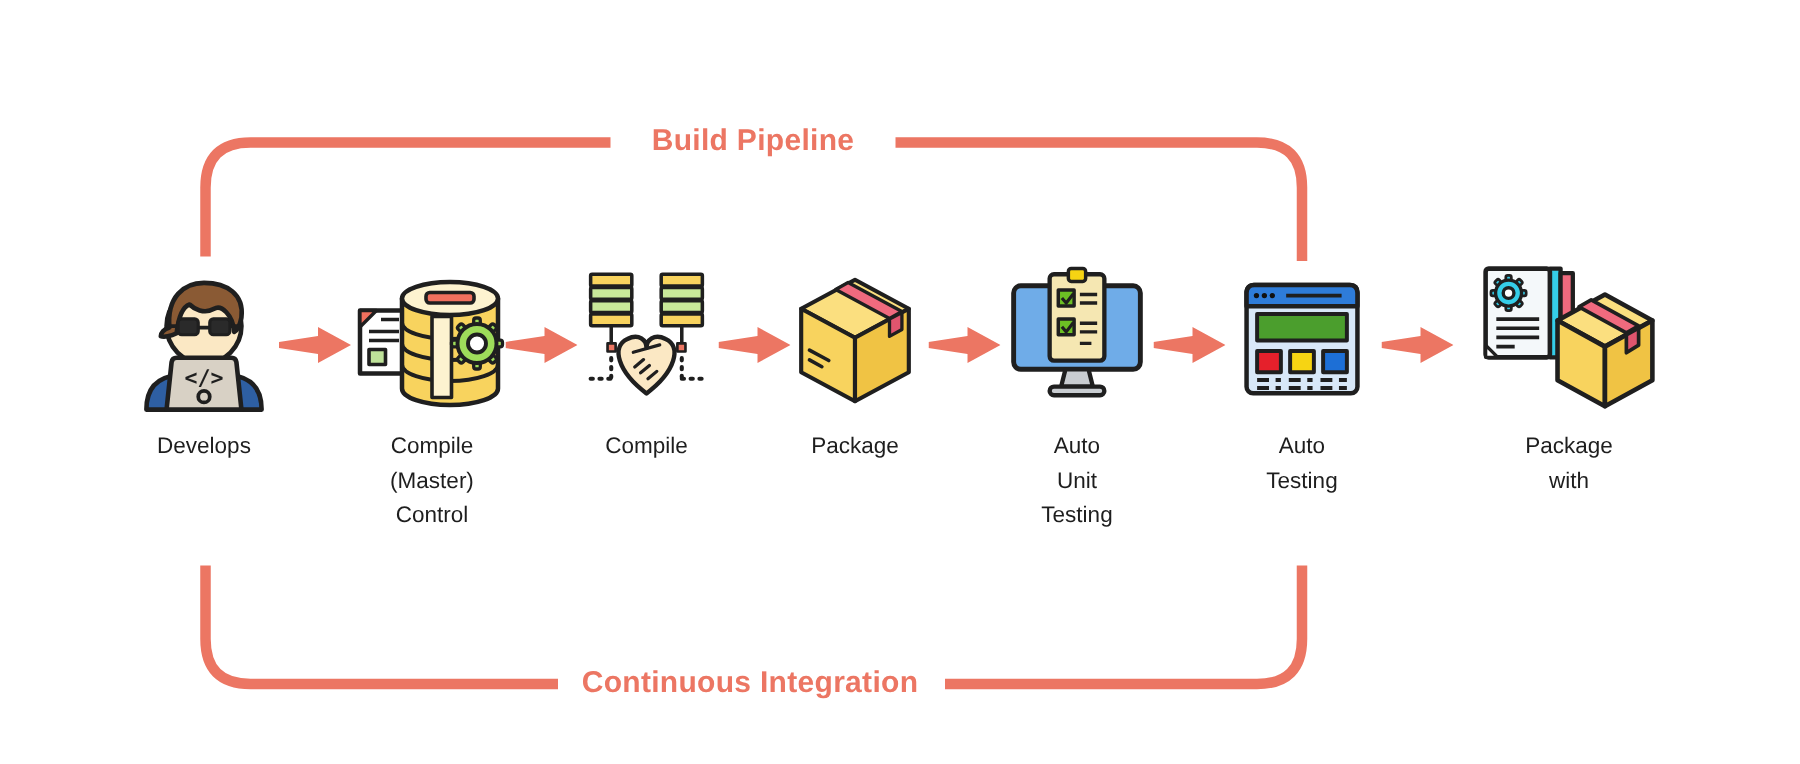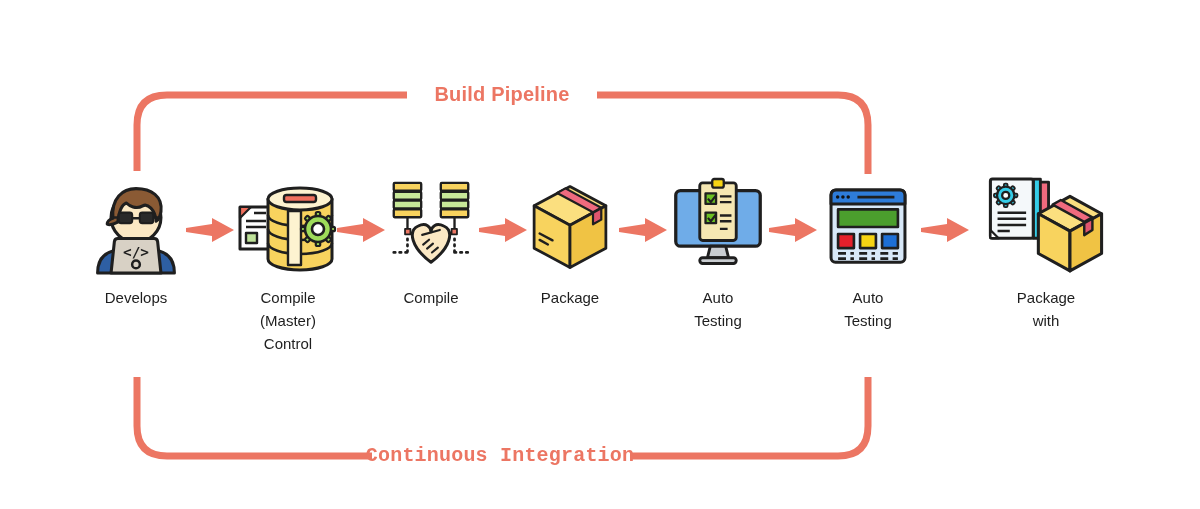--- a/index.html
+++ b/index.html
@@ -33,21 +33,21 @@
   <svg class="bracket-layer" width="1200" height="509" viewBox="0 0 1200 509">
     <g fill="none" stroke="var(--c-accent,#EC7663)" stroke-width="7">
       <path d="M137,152 L137,106 Q137,76 167,76 L407,76"></path>
       <path d="M597,76 L838,76 Q868,76 868,106 L868,155"></path>
       <path d="M137,358 L137,407 Q137,437 167,437 L372,437"></path>
       <path d="M630,437 L838,437 Q868,437 868,407 L868,358"></path>
     </g>
   </svg>
 
   <div class="bracket-title" style="left:502px;top:64px;">Build Pipeline</div>
-  <div class="bracket-title" style="left:500px;top:425px;font-family:Liberation Mono, monospace;">Continuous Integration</div>
+  <div class="bracket-title" style="left:500px;top:425px;">Continuous Integration</div>
 
   <div class="arrow" style="left:210px;top:211px;">
     <svg width="48" height="30" viewBox="0 0 48 30">
         <polygon fill="var(--c-accent,#EC7663)" points="0,13 26,9 26,3 48,15 26,27 26,21 0,17"></polygon>
       </svg>
   </div>
   <div class="arrow" style="left:361px;top:211px;">
     <svg width="48" height="30" viewBox="0 0 48 30">
         <polygon fill="var(--c-accent,#EC7663)" points="0,13 26,9 26,3 48,15 26,27 26,21 0,17"></polygon>
       </svg>
@@ -189,20 +189,21 @@
           <path d="M39.5,20.5 l3,3.5 l5,-6.5" fill="none" stroke-width="2.2"></path>
           <path d="M52,18 H64 M52,24 H64" fill="none" stroke-width="2.4"></path>
           <rect x="37" y="35" width="11" height="11" fill="var(--c-green-check,#6CC024)" stroke-width="2.4"></rect>
           <path d="M39.5,40.5 l3,3.5 l5,-6.5" fill="none" stroke-width="2.2"></path>
           <path d="M52,38 H64 M52,44 H64 M52,52 H60" fill="none" stroke-width="2.4"></path>
         </g>
       </svg>
     </div>
     <div class="step-label">
       <div>Auto</div>
+      <div>Unit</div>
       <div>Testing</div>
     </div>
   </div>
 
   <div class="step" style="left:868px;top:158px;">
     <div class="icon-box">
       <svg width="88" height="88" viewBox="0 0 100 100">
         <g stroke="var(--c-outline,#1F1F1F)" stroke-linejoin="round">
           <rect x="8" y="8" width="84" height="82" rx="5" fill="var(--c-blue-body,#D8E8F8)" stroke-width="3.4"></rect>
           <path d="M8,24 V14 Q8,8 14,8 H86 Q92,8 92,14 V24 Z" fill="var(--c-blue-header,#2E7CD9)" stroke-width="3.4"></path>

